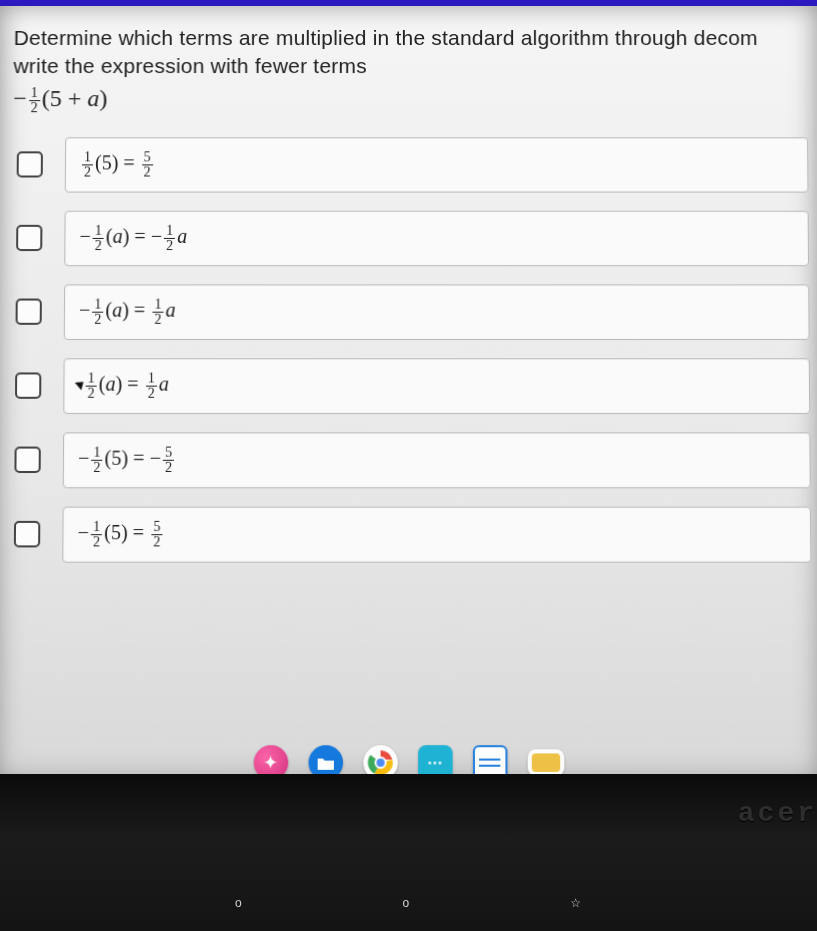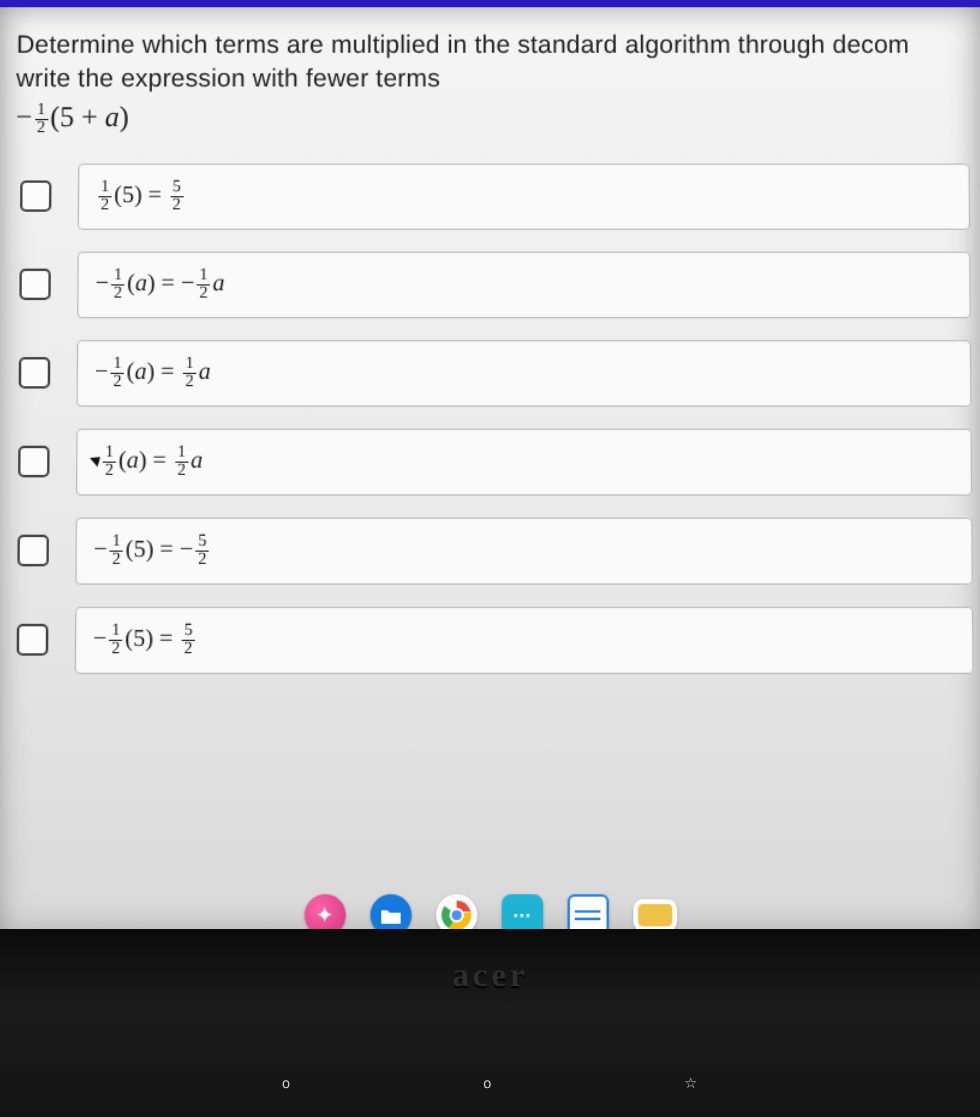--- a/index.html
+++ b/index.html
@@ -123,22 +123,22 @@
 
   .bezel {
     position: absolute;
     left: 0; right: 0; top: 774px; bottom: 0;
     background: linear-gradient(180deg, #0b0b0b 0%, #1b1b1b 40%, #141414 100%);
   }
   .brand {
     position: absolute;
     top: 24px;
     width:100%;
-    text-align:center;
-    font-family: Liberation Serif, serif;
+    text-align:right;
+    font-family: Liberation Mono, monospace;
     font-size: 28px;
     font-weight: 600;
     letter-spacing: 3px;
     color: #2e2e2e;
     text-shadow: 0 1px 1px #000;
   }
   .keyrow {
     position:absolute;
     bottom: 8px; left:0; right:0;
     height: 40px;

